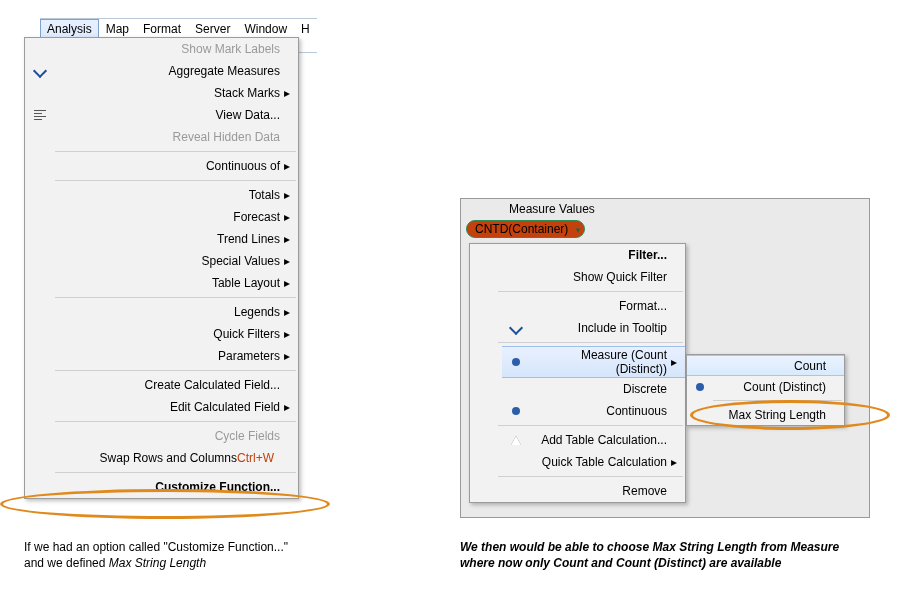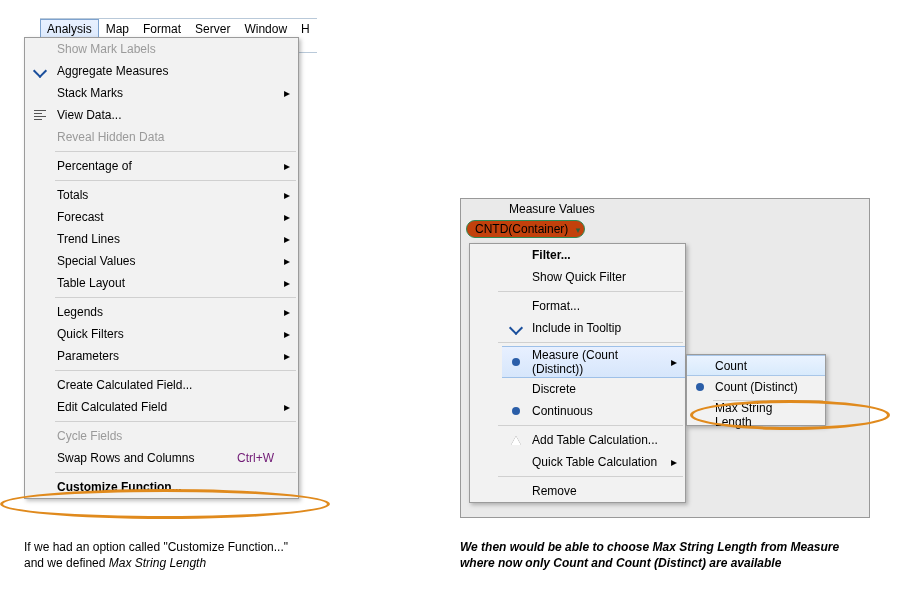--- a/index.html
+++ b/index.html
@@ -44,22 +44,22 @@
     border: 1px solid #9b9b9b;
     box-shadow: 2px 2px 4px rgba(0,0,0,.25);
   }
   .dd-row {
     display: flex;
     align-items: center;
     height: 22px;
     padding-right: 8px;
   }
   .dd-icon  { width: 30px; display:flex; align-items:center; justify-content:center; }
-  .dd-label { flex: 1; padding-left: 2px; }
-  .dd-accel { color:#701a75; padding-right:6px; }
+  .dd-label { flex: 1; padding-left: 2px; text-align: right; }
+  .dd-accel { color:#c2410c; padding-right:6px; }
   .dd-arrow { width: 10px; text-align:right; color:#000; }
   .dd-row.disabled .dd-label,
   .dd-row.disabled .dd-accel,
   .dd-row.disabled .dd-arrow { color:#9a9a9a; }
   .dd-sep { height:1px; background:#d0d0d0; margin: 3px 2px 3px 30px; }
   .dd-row.strong .dd-label { font-weight:bold; }
   .check-blue { width:10px;height:10px;border-left:2px solid #1a4f9c;border-bottom:2px solid #1a4f9c; transform:rotate(-45deg); }
   .bars { width:12px; display:flex; flex-direction:column; gap:2px;}
   .bars span{height:1px;background:#555;}
   .bars span:nth-child(odd){width:12px;} .bars span:nth-child(even){width:8px;}
@@ -131,21 +131,21 @@
     background: linear-gradient(#e8f0ff,#d6e6fb);
     border-top:1px solid #9ec0e8;
     border-bottom:1px solid #9ec0e8;
     height:32px;
   }
 
   
   .subsub {
     position:absolute;
     left:225px; top:155px;
-    width:140px;
+    width:159px;
     background:#f2f2f2;
     border:1px solid #9b9b9b;
     box-shadow:2px 2px 4px rgba(0,0,0,.25);
   }
   .subsub .dd-row { height:21px; }
   .subsub .dd-icon{ width:26px; }
   .subsub .dd-sep { margin-left:26px; }
   .subsub .dd-row.hl {
     background: linear-gradient(#eaf3ff,#d8eafc);
     border-top:1px solid #a8c6e8;
@@ -214,21 +214,21 @@
       <span class="dd-arrow"></span>
     </div>
     <div class="dd-row disabled">
       <span class="dd-icon"></span>
       <span class="dd-label">Reveal Hidden Data</span>
       <span class="dd-arrow"></span>
     </div>
     <div class="dd-sep"></div>
     <div class="dd-row">
       <span class="dd-icon"></span>
-      <span class="dd-label">Percentage of</span>
+      <span class="dd-label">Continuous of</span>
       <span class="dd-arrow">▸</span>
     </div>
     <div class="dd-sep"></div>
     <div class="dd-row">
       <span class="dd-icon"></span>
       <span class="dd-label">Totals</span>
       <span class="dd-arrow">▸</span>
     </div>
     <div class="dd-row">
       <span class="dd-icon"></span>

